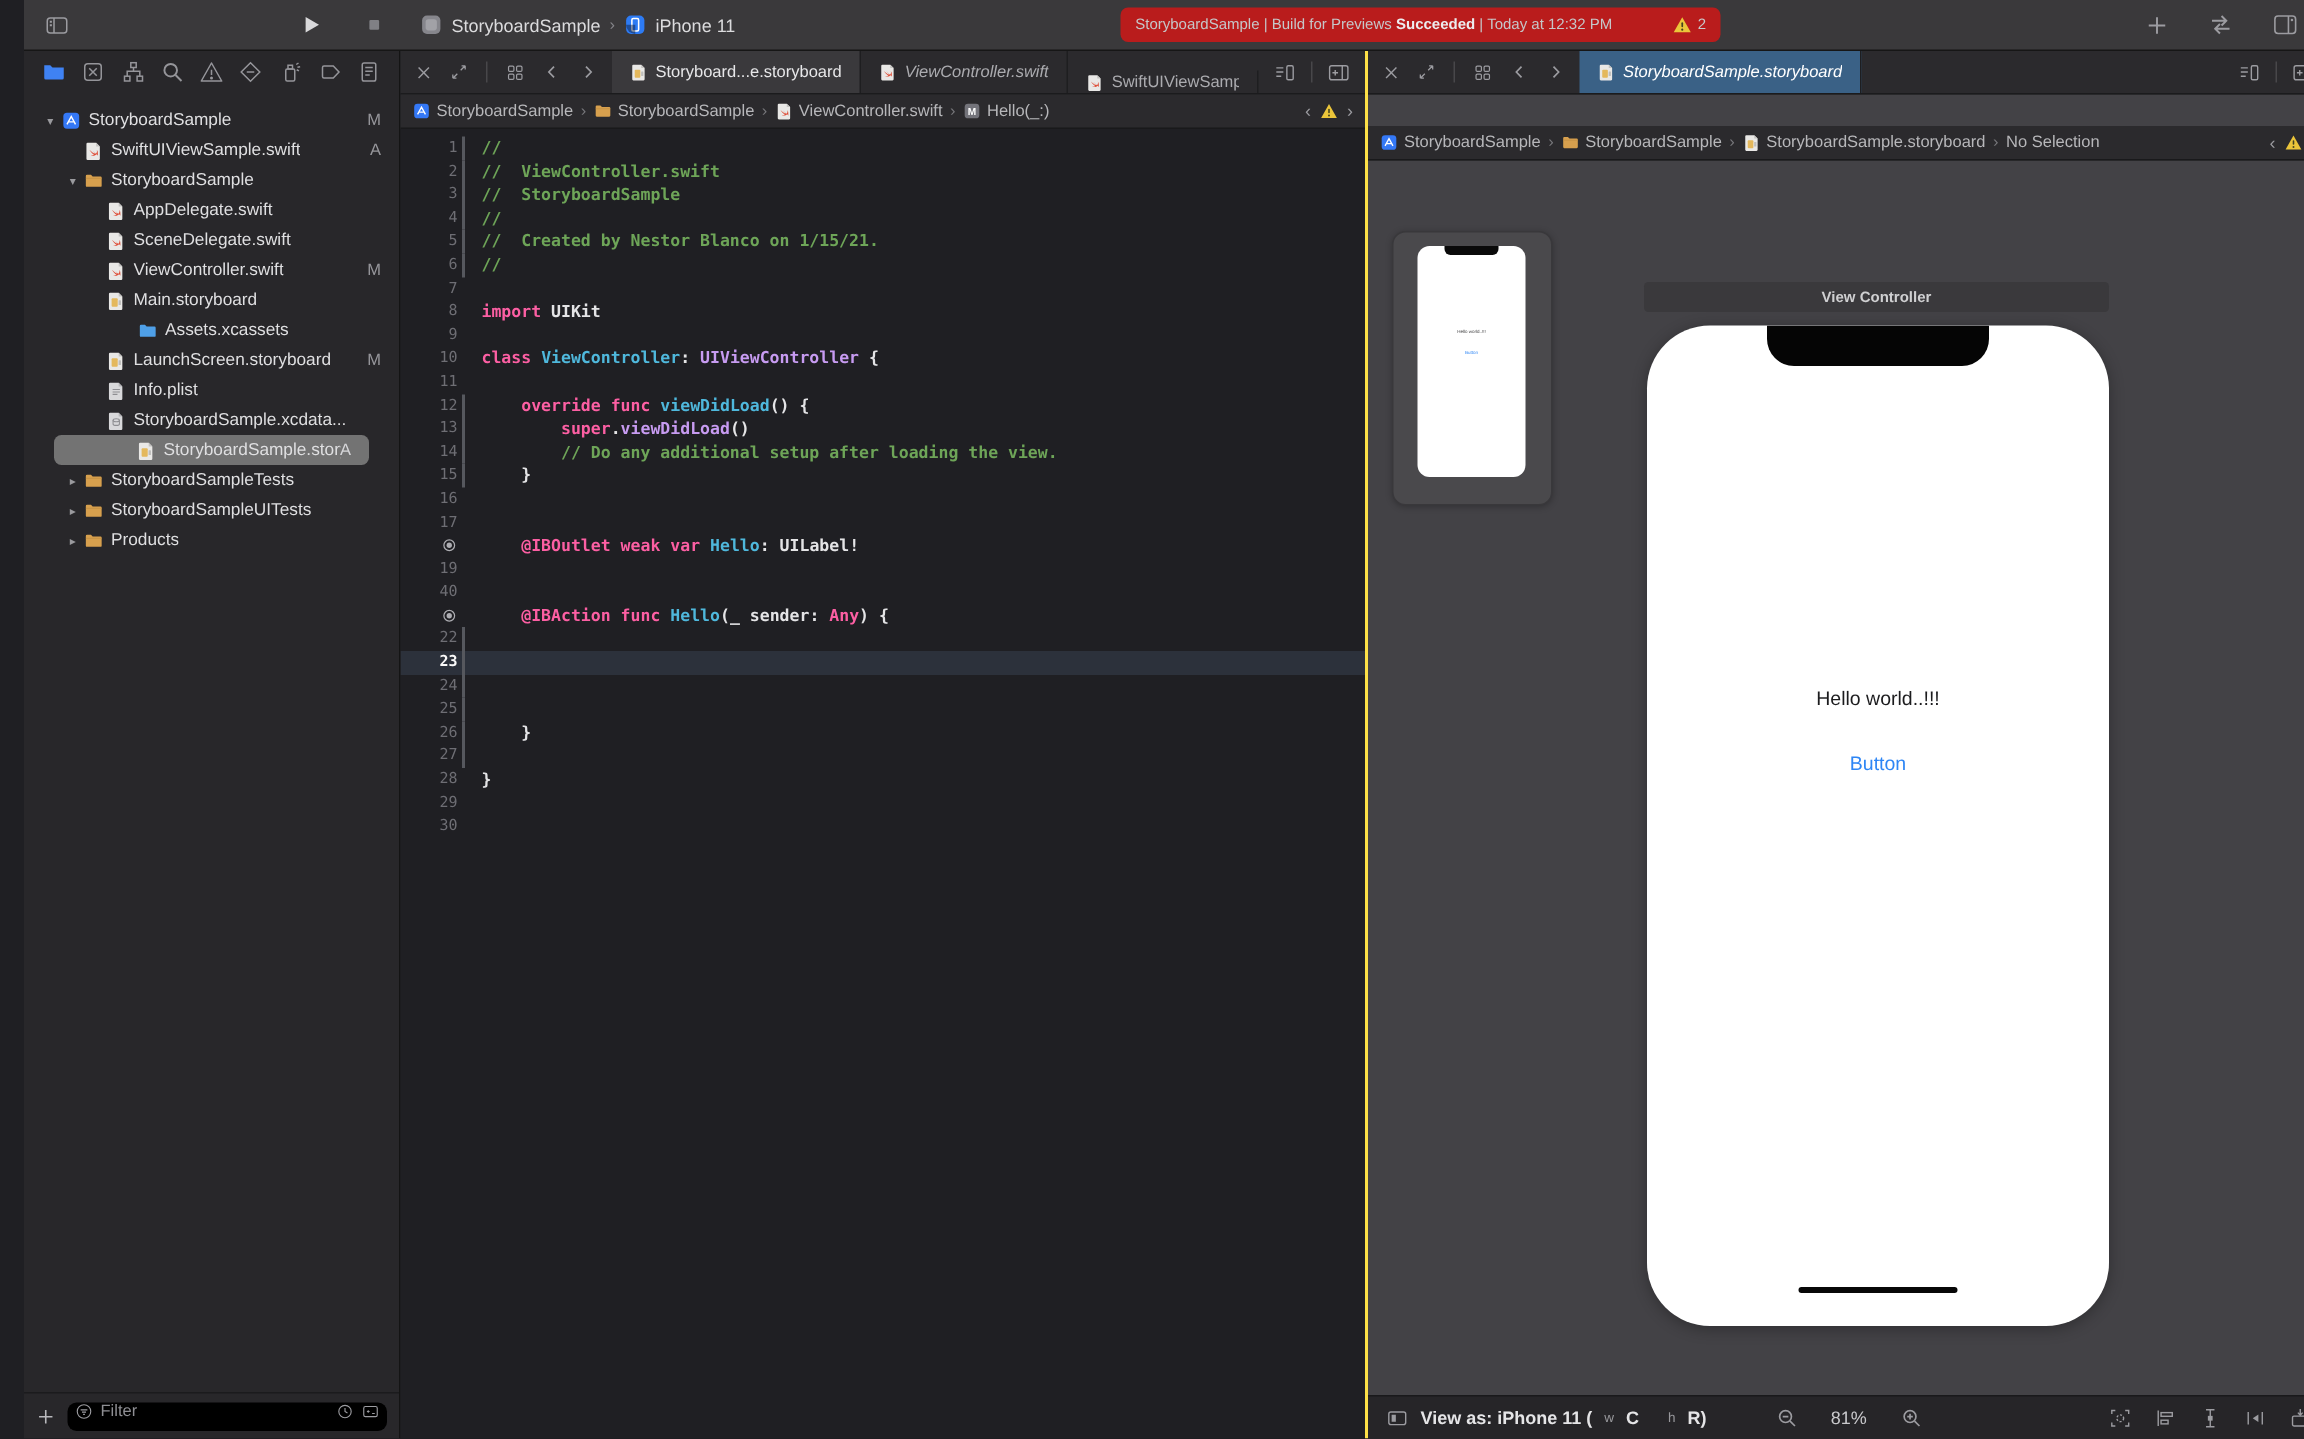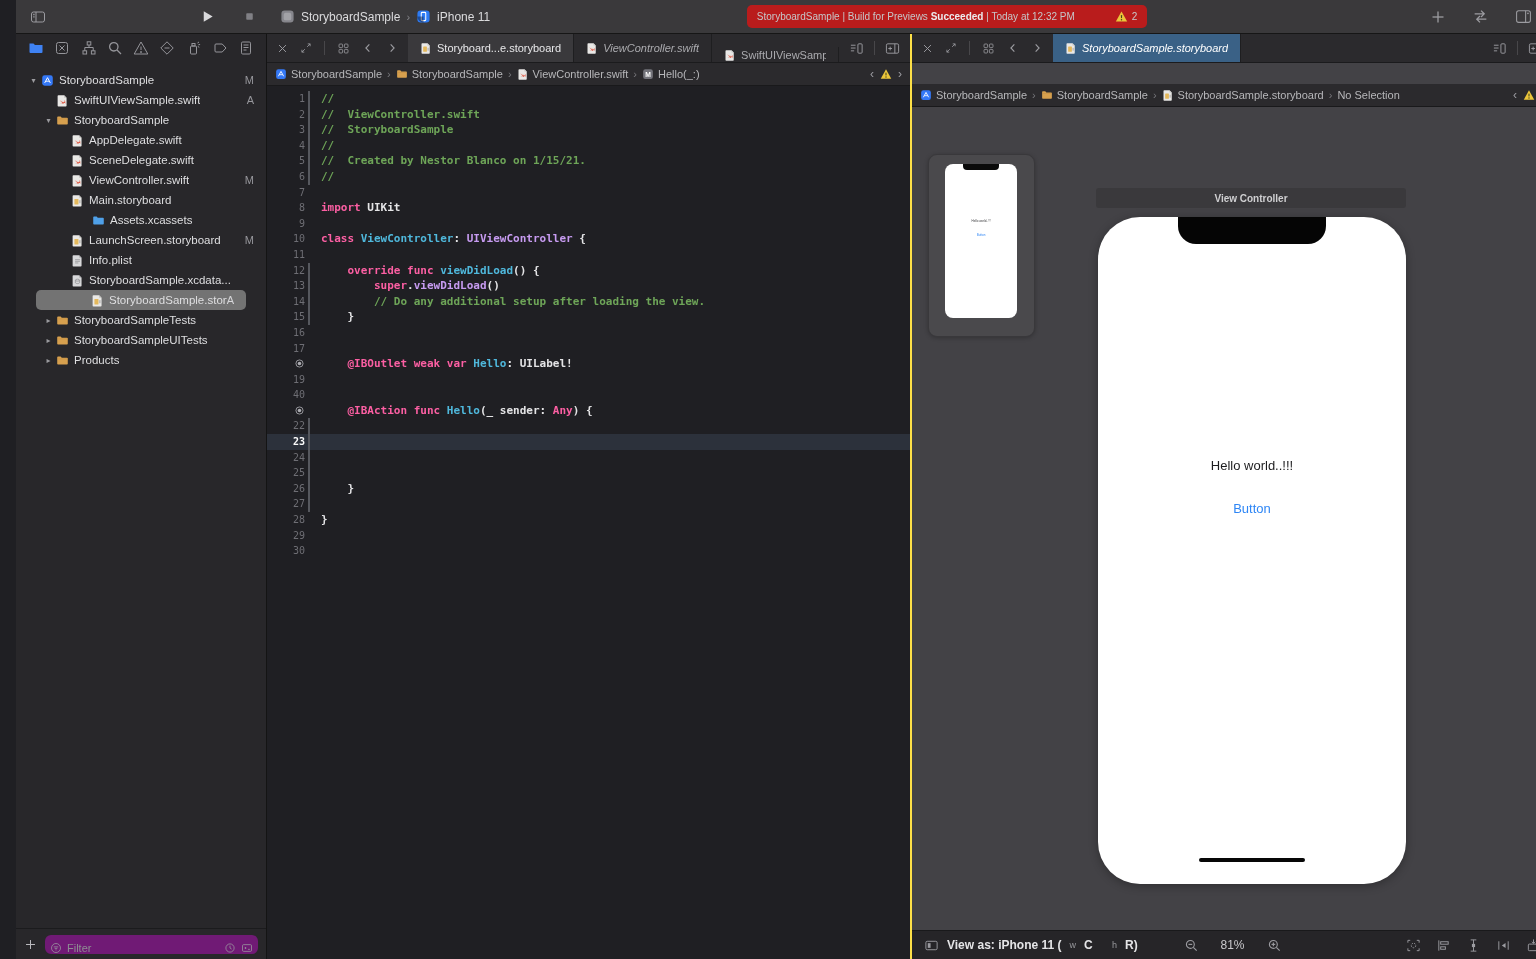--- a/index.html
+++ b/index.html
@@ -36,21 +36,21 @@
   .nav-icons .ic.active{color:#3F82F3}
   .file-tree{flex:1;overflow:hidden;padding-top:8px;font-size:11.5px;color:#DFDFE1;}
   .frow{height:20px;display:flex;align-items:center;box-sizing:border-box;}
   .frow .chev{width:11px;flex:none;color:#9A9A9E;font-size:8px;text-align:center;margin-right:2px;}
   .frow .flabel{margin-left:5px;white-space:nowrap;overflow:hidden;}
   .frow .badge{margin-left:auto;margin-right:12px;color:#96969B;font-size:11px;flex:none;}
   .frow.sel{background:#737373;border-radius:5px;margin:0 20px;}
   .frow.sel .badge{color:#D6D6D9}
   .nav-footer{height:30px;flex:none;border-top:1px solid #1B1B1D;display:flex;align-items:center;padding:0 8px;gap:8px;}
   .nav-footer .plus{color:#B9B9BD}
-  .filter-field{flex:1;height:19px;background:#701a75;border-radius:6px;display:flex;align-items:flex-end;
+  .filter-field{flex:1;height:19px;background:#000000;border-radius:6px;display:flex;align-items:flex-start;
     padding:0 5px;gap:5px;color:#8E8E93;}
   .filter-field .ph{font-size:11px;color:#8E8E93;flex:1;}
 
   
   .tabstrip{height:28px;flex:none;background:#2B2A2D;display:flex;align-items:stretch;border-bottom:1px solid #1B1B1D;}
   .tctl{display:flex;align-items:center;gap:12px;padding:0 10px;color:#9C9CA1;}
   .vsep{width:1px;height:14px;background:#48474A;align-self:center;}
   .tab{display:flex;align-items:center;gap:5px;padding:0 12px;font-size:11px;color:#ABABAF;
     border-right:1px solid #1E1E20;white-space:nowrap;min-width:0;}
   .tab .tlab{overflow:hidden;text-overflow:clip;}

